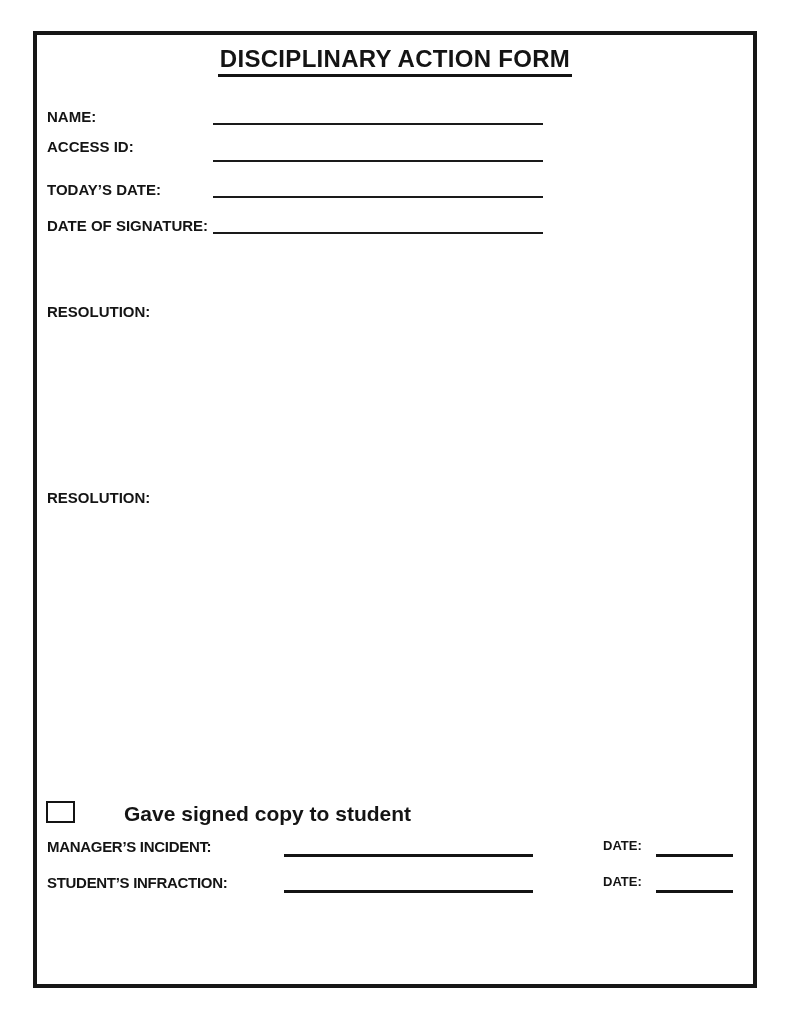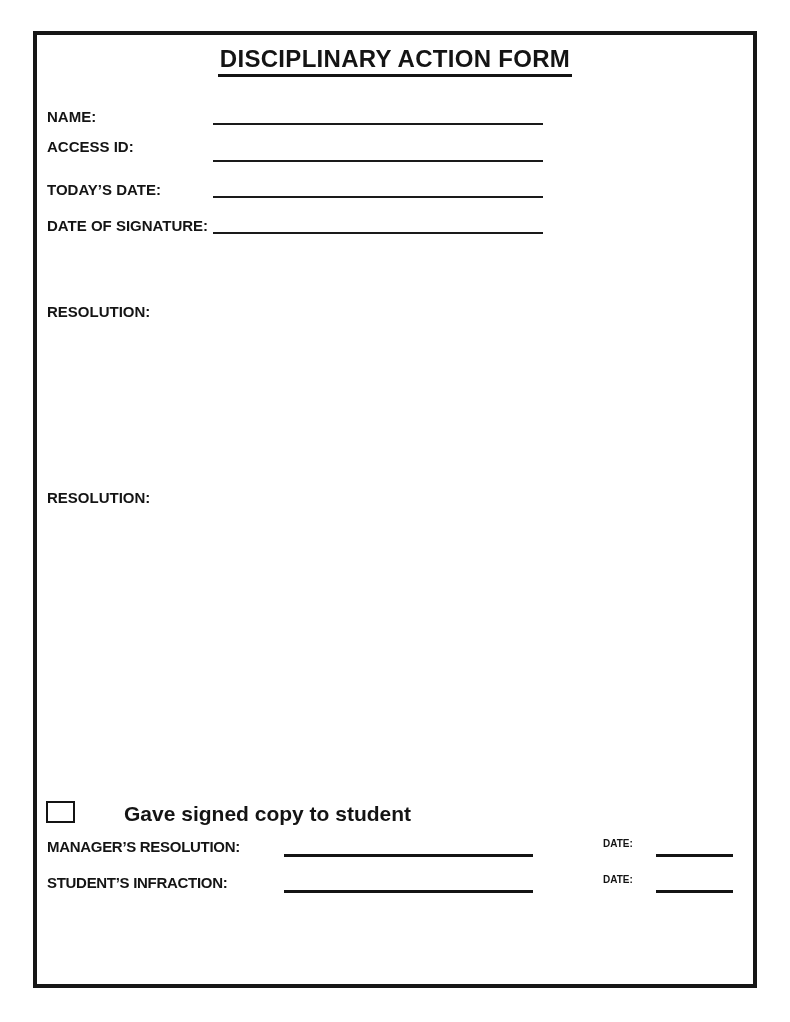--- a/index.html
+++ b/index.html
@@ -98,21 +98,21 @@
     left: 284px;
     width: 249px;
     height: 0;
     border-bottom: 3px solid #141414;
   }
   .sig1-f { top: 854px; }
   .sig2-f { top: 890px; }
   .date-label {
     position: absolute;
     left: 603px;
-    font-size: 10px;
+    font-size: 13px;
     font-weight: bold;
     white-space: nowrap;
   }
   .date-line {
     position: absolute;
     left: 656px;
     width: 77px;
     height: 0;
     border-bottom: 3px solid #141414;
   }
@@ -138,21 +138,21 @@
 
   <span class="lbl row4-l">DATE OF SIGNATURE:</span>
   <span class="fline top-field row4-f"></span>
 
   <span class="lbl infraction-l">RESOLUTION:</span>
   <span class="lbl resolution-l">RESOLUTION:</span>
 
   <span class="checkbox"></span>
   <span class="checkbox-label">Gave signed copy to student</span>
 
-  <span class="sig-label sig1-l">MANAGER’S RESOLUTION:</span>
+  <span class="sig-label sig1-l">MANAGER’S INCIDENT:</span>
   <span class="sig-line sig1-f"></span>
   <span class="date-label sig1-l">DATE:</span>
   <span class="date-line sig1-f"></span>
 
   <span class="sig-label sig2-l">STUDENT’S INFRACTION:</span>
   <span class="sig-line sig2-f"></span>
   <span class="date-label sig2-l">DATE:</span>
   <span class="date-line sig2-f"></span>
 </div>
 

